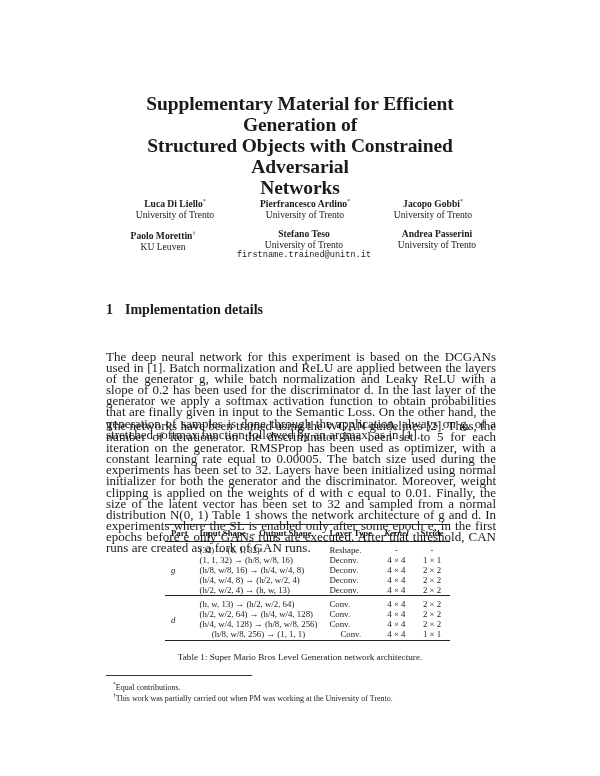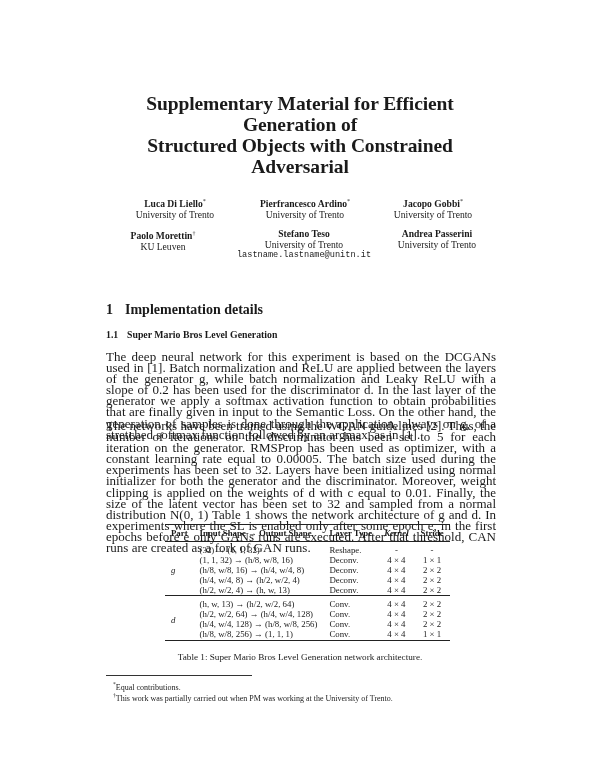--- a/index.html
+++ b/index.html
@@ -19,37 +19,38 @@
   .para { position:absolute; left:106px; width:390px; font-size:13px; line-height:11.1px;
           text-align:justify; }
   table.arch { position:absolute; left:165px; top:524px; border-collapse:collapse;
                font-size:8.8px; line-height:10px; }
   table.arch th { font-weight:bold; text-align:left; padding:2px 6px 2px 6px; }
   table.arch td { padding:0 6px; white-space:nowrap; }
   table.arch tr.toprule th { border-top:1.3px solid #222; padding-top:3px;margin-top:15px; }
   table.arch tr.hdr th { border-bottom:0.7px solid #222; padding-bottom:3px; }
   table.arch tr.mid td { border-top:0.7px solid #222; }
   table.arch tr.first td { padding-top:3px; }
-  table.arch tr.last td { border-bottom:1.3px solid #222; padding-bottom:1px; }
+  table.arch tr.last td { border-bottom:1.3px solid #222; padding-bottom:1px;text-align:center; }
   table.arch td.c { text-align:center; }
   table.arch td.part { font-style:italic; text-align:left; }
   .caption { position:absolute; left:165px; top:652px; width:270px; text-align:center; font-size:9.2px; }
   .fnrule { position:absolute; left:106px; top:675px; width:146px; border-top:0.7px solid #333; }
   .fn { position:absolute; left:113px; font-size:8px; line-height:10px; }
   .fn sup { font-size:5.5px; }
   .conf { position:absolute; left:106px; top:716px; font-size:8.7px; }
 </style>
 </head>
 <body>
 
 <div class="page">
 
   <div class="title">
     <div>Supplementary Material for Efficient Generation of</div>
     <div>Structured Objects with Constrained Adversarial</div>
+    <div>Networks</div>
   </div>
 
   <div class="author" style="left:120px; top:196px; width:110px;">
     <div><span class="nm">Luca Di Liello</span><sup>*</sup></div>
     <div>University of Trento</div>
   </div>
   <div class="author" style="left:240px; top:196px; width:130px;">
     <div><span class="nm">Pierfrancesco Ardino</span><sup>*</sup></div>
     <div>University of Trento</div>
   </div>
@@ -58,34 +59,31 @@
     <div>University of Trento</div>
   </div>
 
   <div class="author" style="left:118px; top:228px; width:90px;">
     <div><span class="nm">Paolo Morettin</span><sup>†</sup></div>
     <div>KU Leuven</div>
   </div>
   <div class="author" style="left:214px; top:228px; width:180px;">
     <div><span class="nm">Stefano Teso</span></div>
     <div>University of Trento</div>
-    <div class="em">lastname.lastname@unitn.it</div>
+    <div class="em">firstname.trained@unitn.it</div>
   </div>
   <div class="author" style="left:382px; top:228px; width:110px;">
     <div><span class="nm">Andrea Passerini</span></div>
     <div>University of Trento</div>
   </div>
 
   <div class="h1">
     <span class="num">1</span><span>Implementation details</span>
   </div>
 
-  <div class="h2">
-    <span class="num">1.1</span><span>Super Mario Bros Level Generation</span>
-  </div>
 
   <div class="para" style="top:351px;">The deep neural network for this experiment is based on the DCGANs used in [1]. Batch normalization and ReLU are applied between the layers of the generator g, while batch normalization and Leaky ReLU with a slope of 0.2 has been used for the discriminator d. In the last layer of the generator we apply a softmax activation function to obtain probabilities that are finally given in input to the Semantic Loss. On the other hand, the generation of samples is done through the application, always on g, of a stretched softmax function followed by an argmax, as in [1].</div>
   <div class="para" style="top:420px;">The networks have been trained using the WGAN guidelines [2]. Thus, the number of iterations on the discriminator has been set to 5 for each iteration on the generator. RMSProp has been used as optimizer, with a constant learning rate equal to 0.00005. The batch size used during the experiments has been set to 32. Layers have been initialized using normal initializer for both the generator and the discriminator. Moreover, weight clipping is applied on the weights of d with c equal to 0.01. Finally, the size of the latent vector has been set to 32 and sampled from a normal distribution N(0, 1) Table 1 shows the network architecture of g and d. In experiments where the SL is enabled only after some epoch e, in the first epochs before e only GANs runs are executed. After that threshold, CAN runs are created as a fork of GAN runs.</div>
 
   <table class="arch">
     <thead>
       <tr class="toprule hdr">
         <th>Part</th>
         <th>Input Shape → Output Shape</th>
         <th>Layer Type</th>

